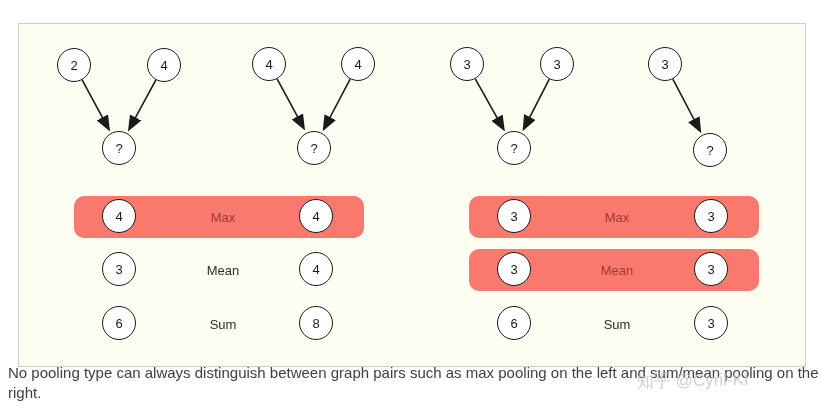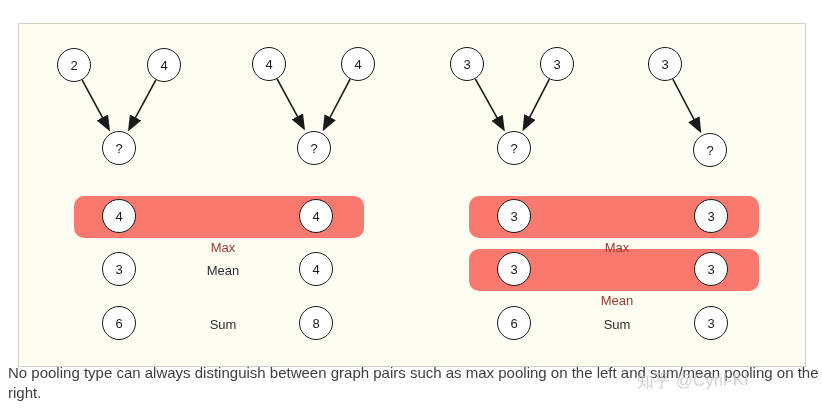--- a/index.html
+++ b/index.html
@@ -21,21 +21,21 @@
     font-size:13px;color:#1a1a1a;z-index:3;
   }
   .band{
     position:absolute;width:290px;height:42px;border-radius:10px;
     background:var(--highlight-band,#f9796f);z-index:2;
   }
   .rowlabel{
     position:absolute;transform:translate(-50%,-50%);
     font-size:13px;color:#2e2e2e;z-index:3;white-space:nowrap;
   }
-  .rowlabel.hl{color:var(--highlight-label,#9c3a33);margin-top:30px;}
+  .rowlabel.hl{color:var(--highlight-label,#9c3a33);}
   .caption{
     position:absolute;left:8px;top:363px;width:812px;margin:0;
     font-size:15px;line-height:1.35;color:var(--caption-text,#3f3f3f);
   }
   .watermark{
     position:absolute;left:637px;top:369px;z-index:5;
     font-size:17px;color:var(--watermark,#c9c9c9);opacity:.85;
     white-space:nowrap;transform:rotate(-1deg);
   }
 </style>

